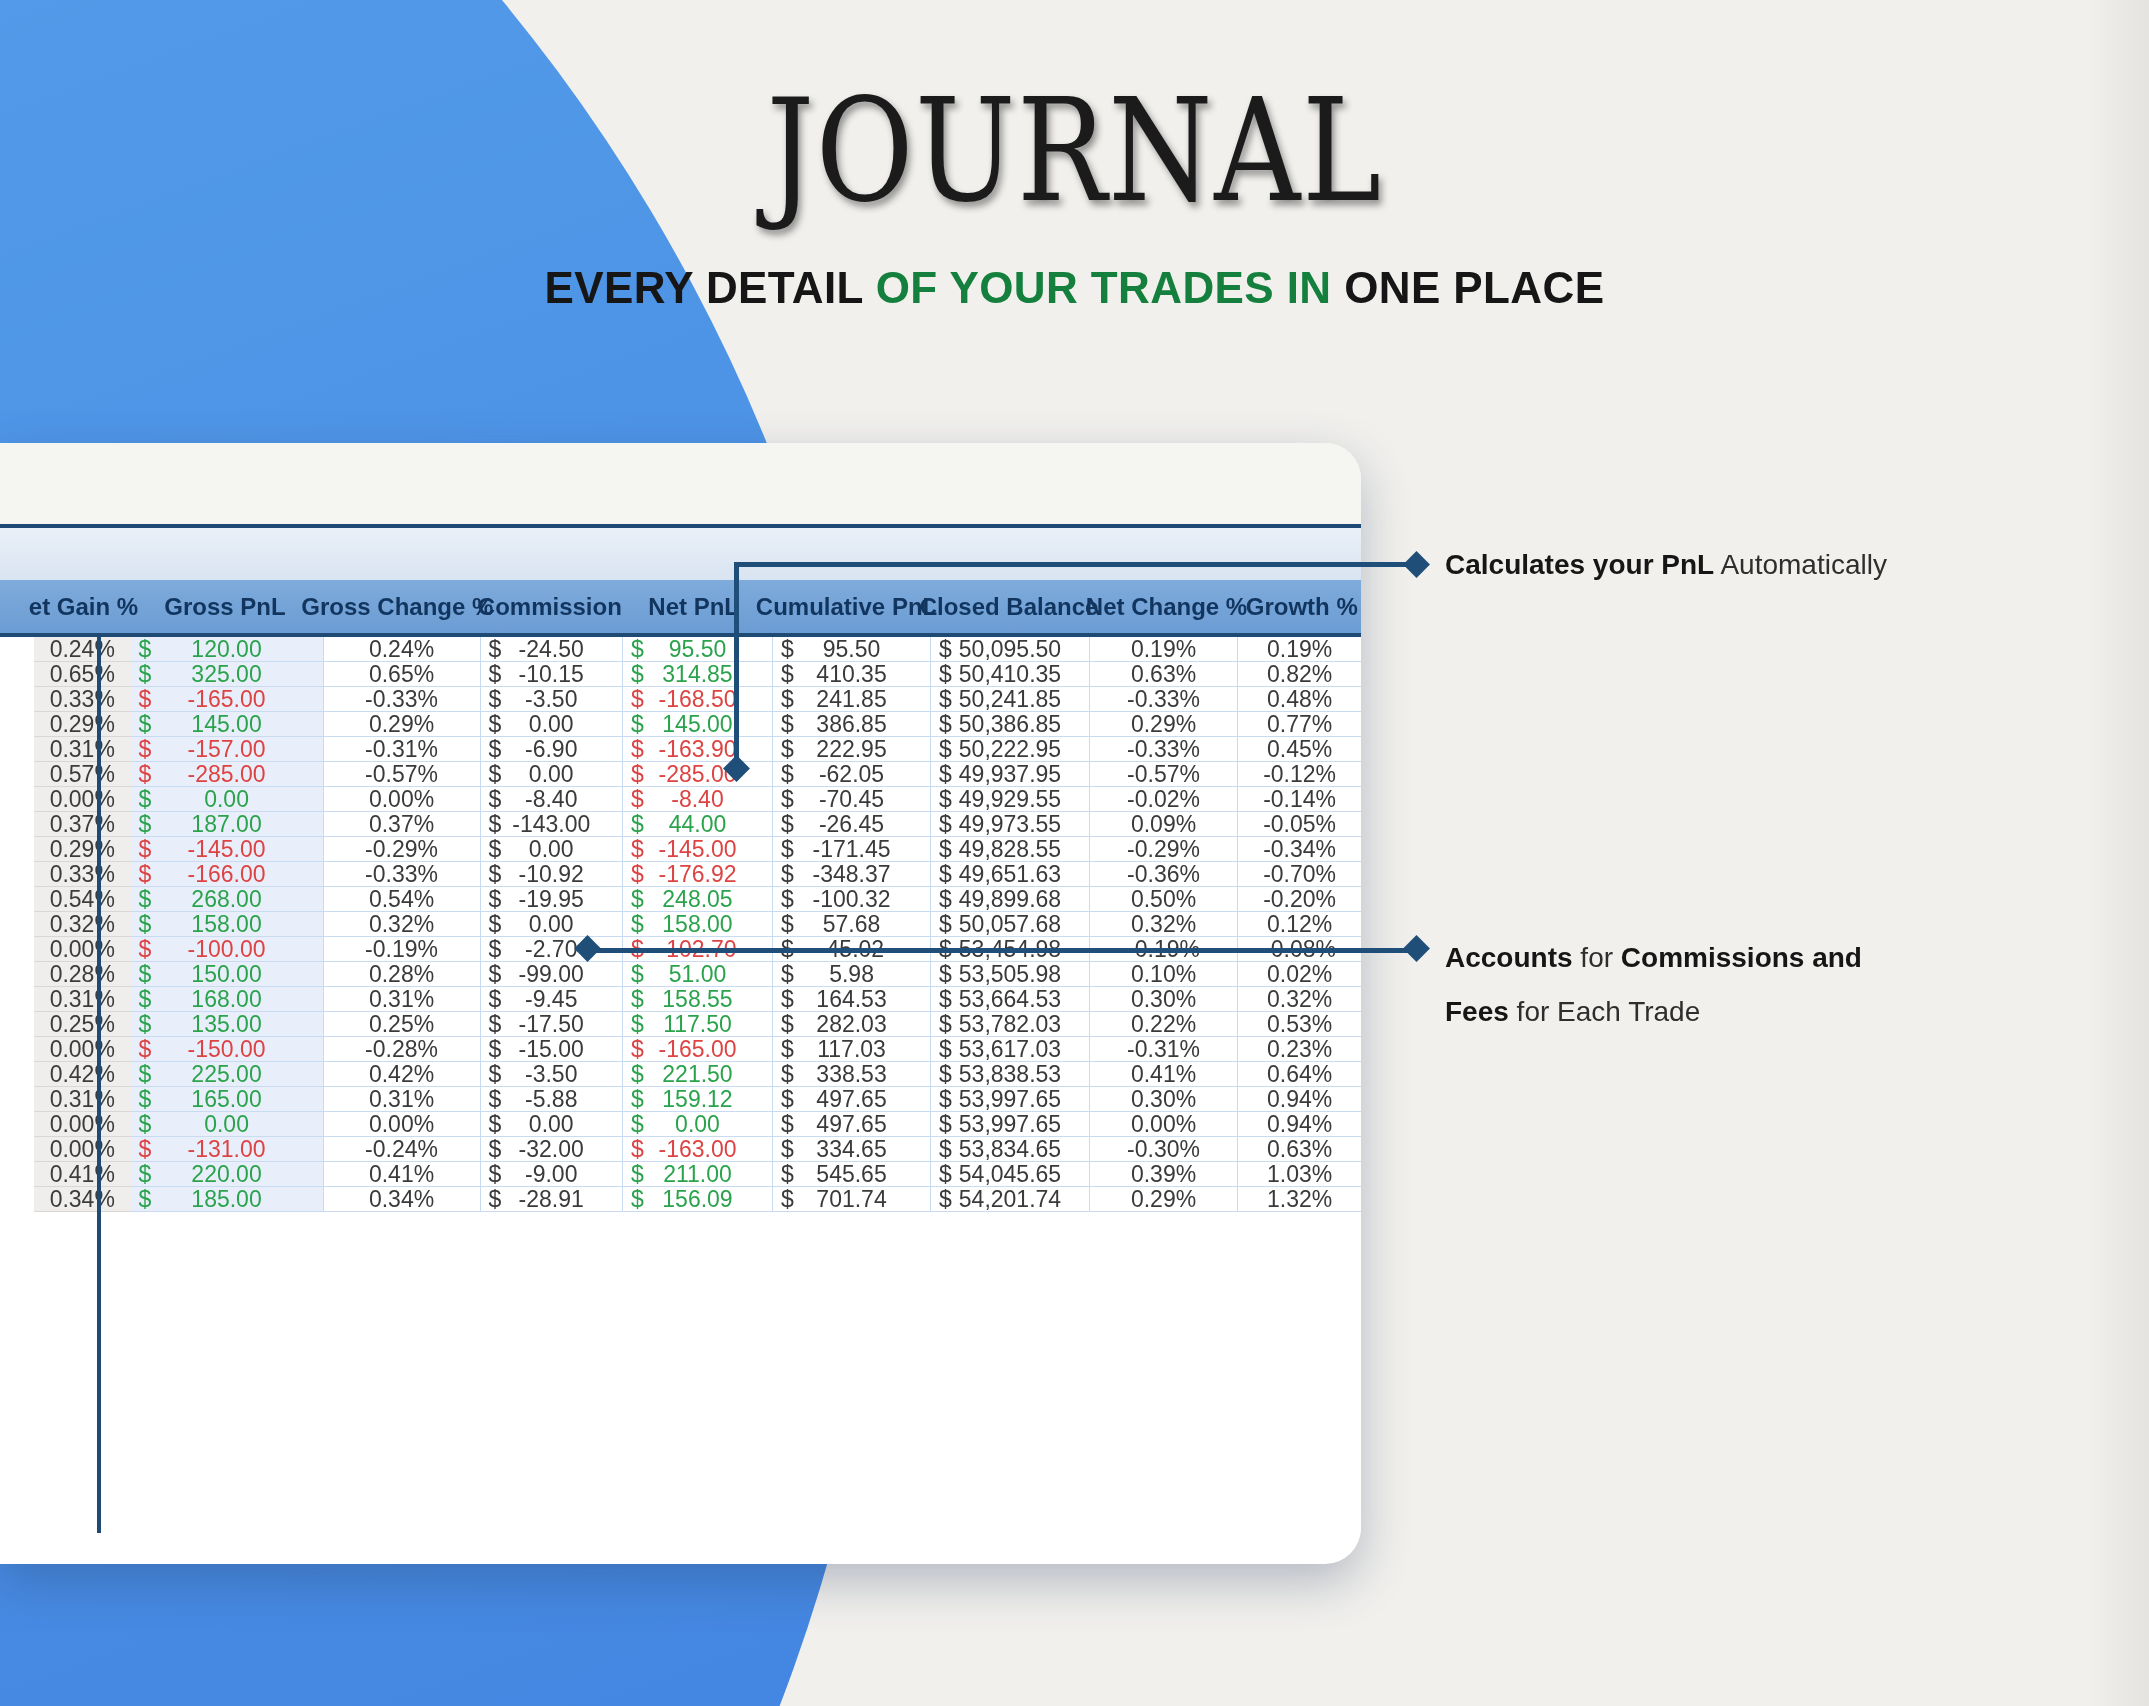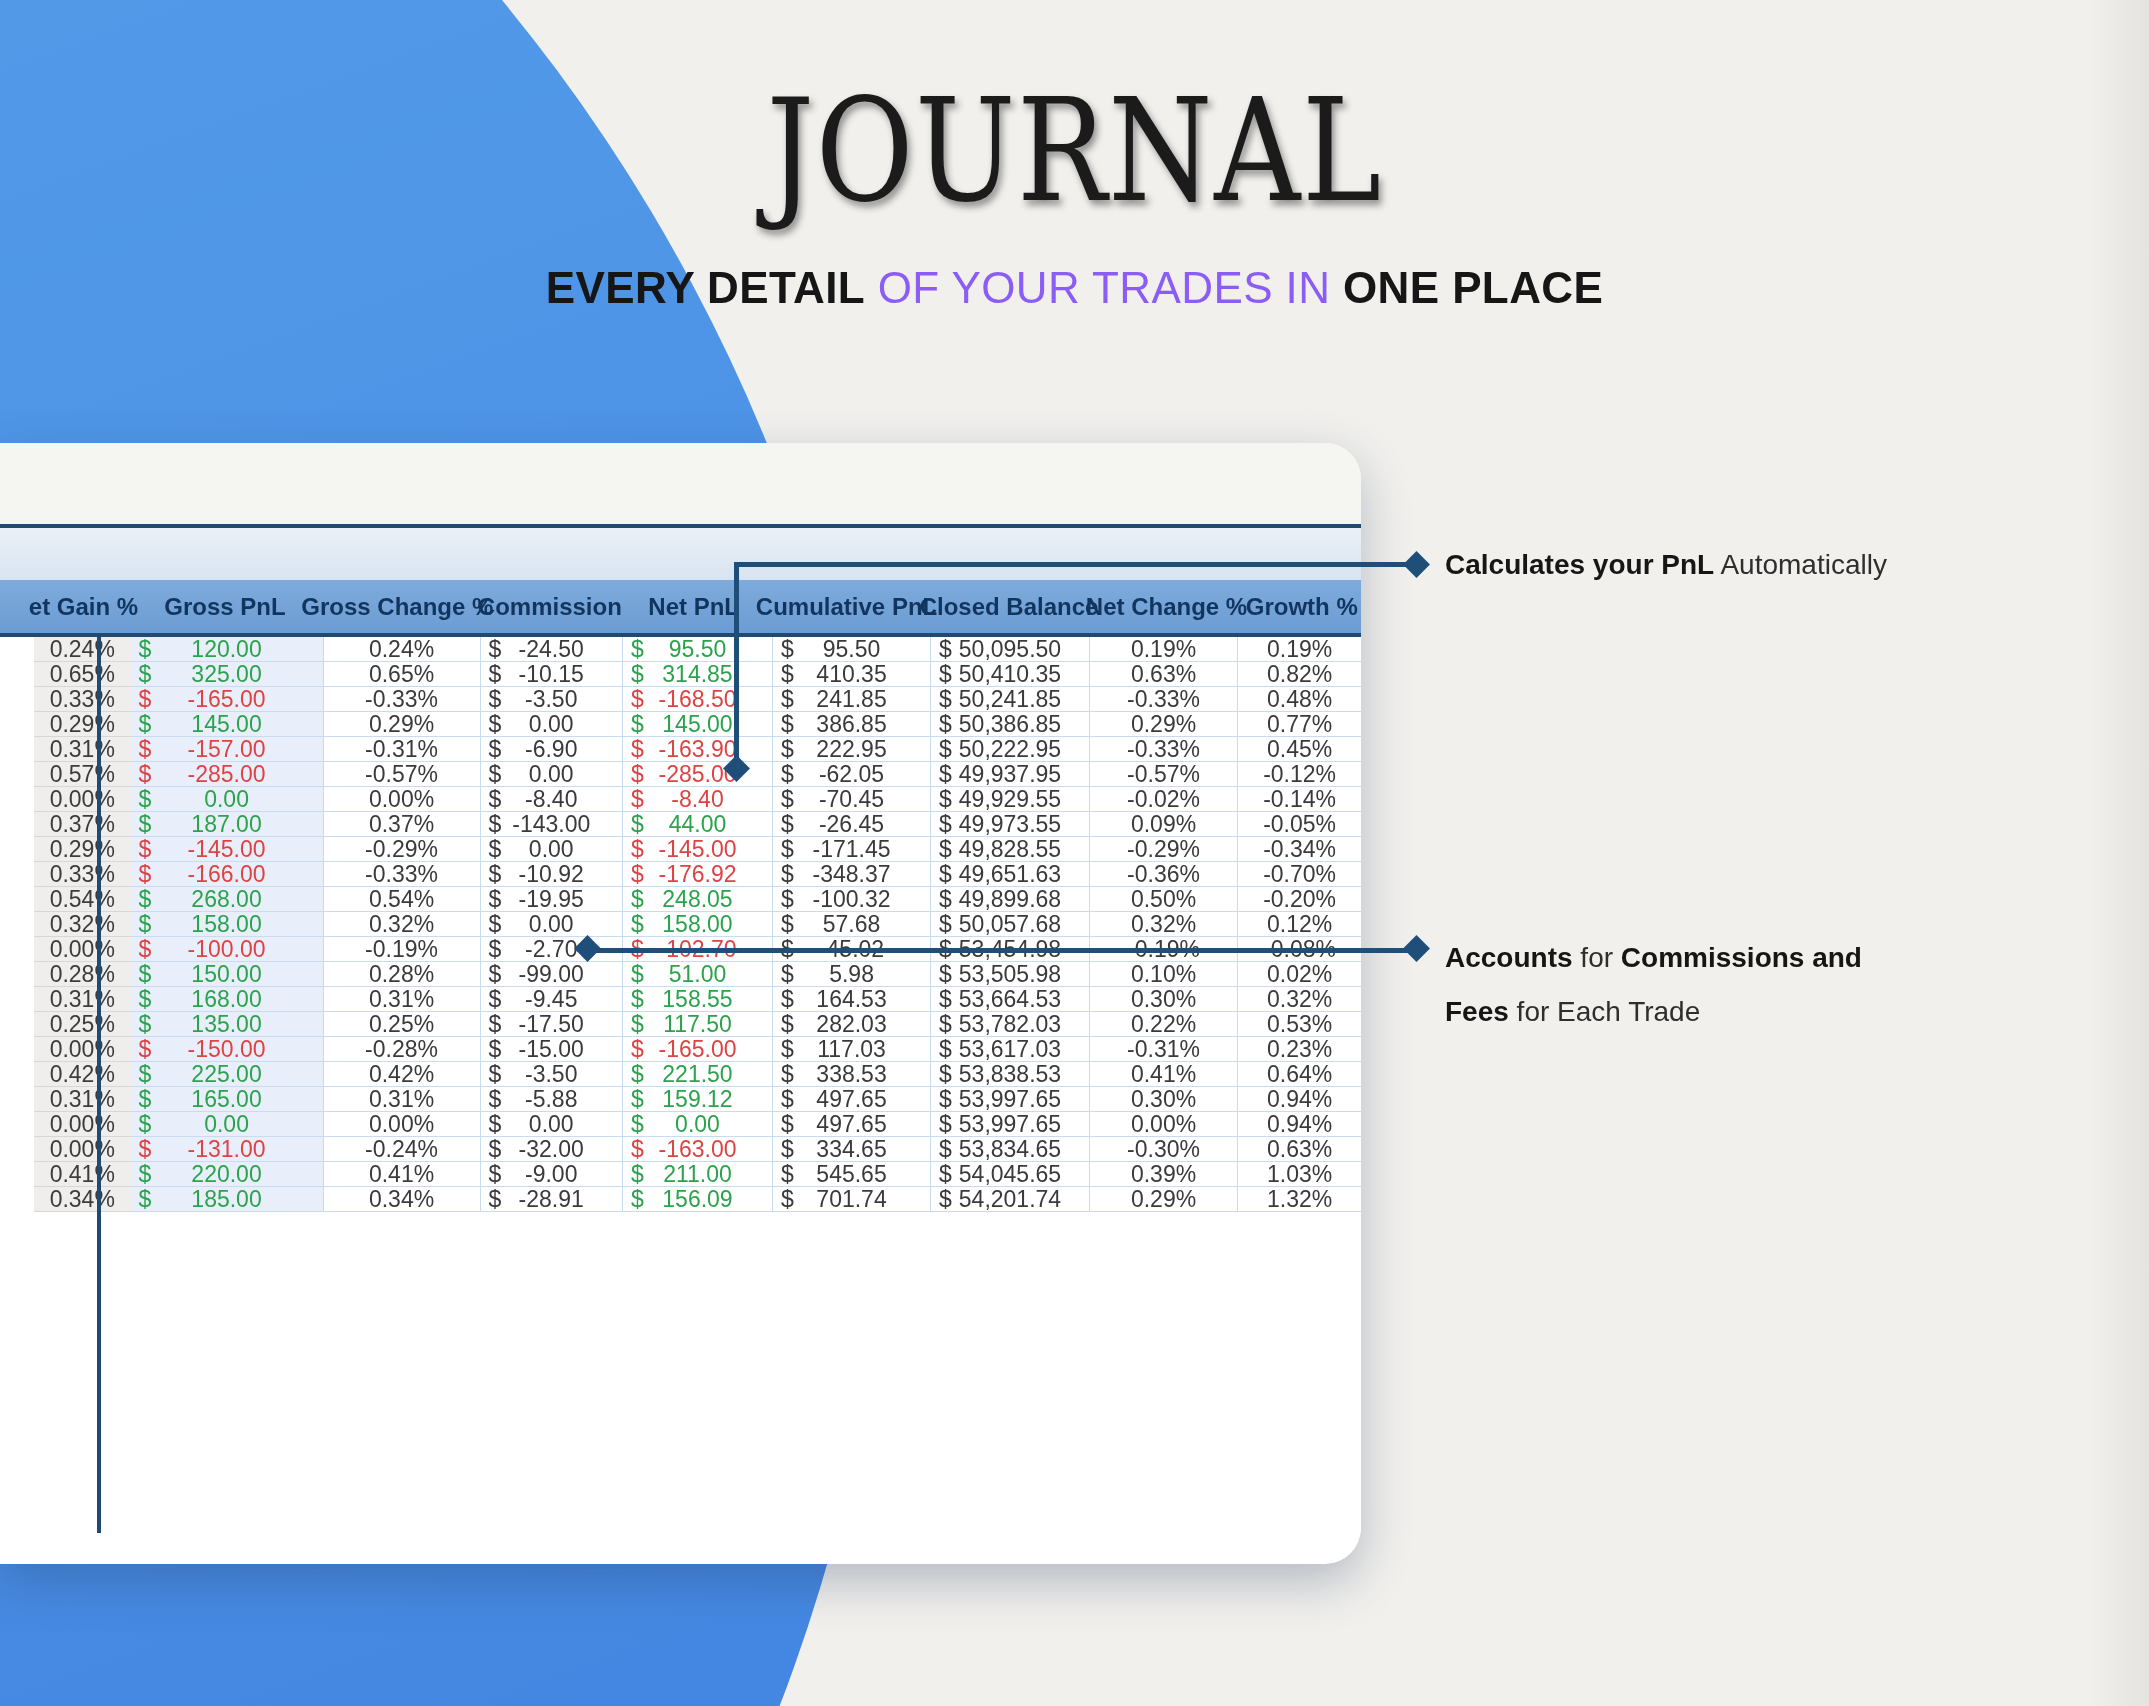--- a/index.html
+++ b/index.html
@@ -15,21 +15,21 @@
     background:linear-gradient(90deg,rgba(60,60,60,0),rgba(60,60,60,0.07));}
 
   
   .title{position:absolute;left:0;top:75px;width:2149px;text-align:center;z-index:5;
     font-family:"DejaVu Serif","Liberation Serif",serif;font-size:142px;line-height:152px;color:#1b1b1b;
     letter-spacing:1.8px;transform:scaleX(0.84);transform-origin:50% 50%;
     text-shadow:3.6px 5.4px 8px rgba(25,25,25,0.45);}
   .subtitle{position:absolute;left:0;top:263px;width:2149px;text-align:center;z-index:5;
     font-size:44px;line-height:50px;color:#222;letter-spacing:0.4px;}
   .subtitle b{font-weight:700;color:#161616;}
-  .subtitle span{font-weight:400;color:#8b5cf6;}
+  .subtitle span{font-weight:700;color:#15803d;}
 
   
   .card{position:absolute;left:0;top:443px;width:1361px;height:1121px;background:#fff;z-index:10;
     border-radius:0 36px 36px 0;box-shadow:0 18px 49px rgba(40,60,95,0.30);overflow:hidden;}
   .chrome{position:absolute;left:0;top:0;width:100%;height:81px;background:#f5f5f2;}
   .navy-line-1{position:absolute;left:0;top:81px;width:100%;height:4.5px;background:#1e4a73;}
   .title-band{position:absolute;left:0;top:85px;width:100%;height:52px;
     background:linear-gradient(180deg,#eaf0f8,#d9e4f2);}
   .header-row{position:absolute;left:0;top:137px;width:100%;height:53px;display:flex;
     background:linear-gradient(#7fabdc,#6b9cd3);}

